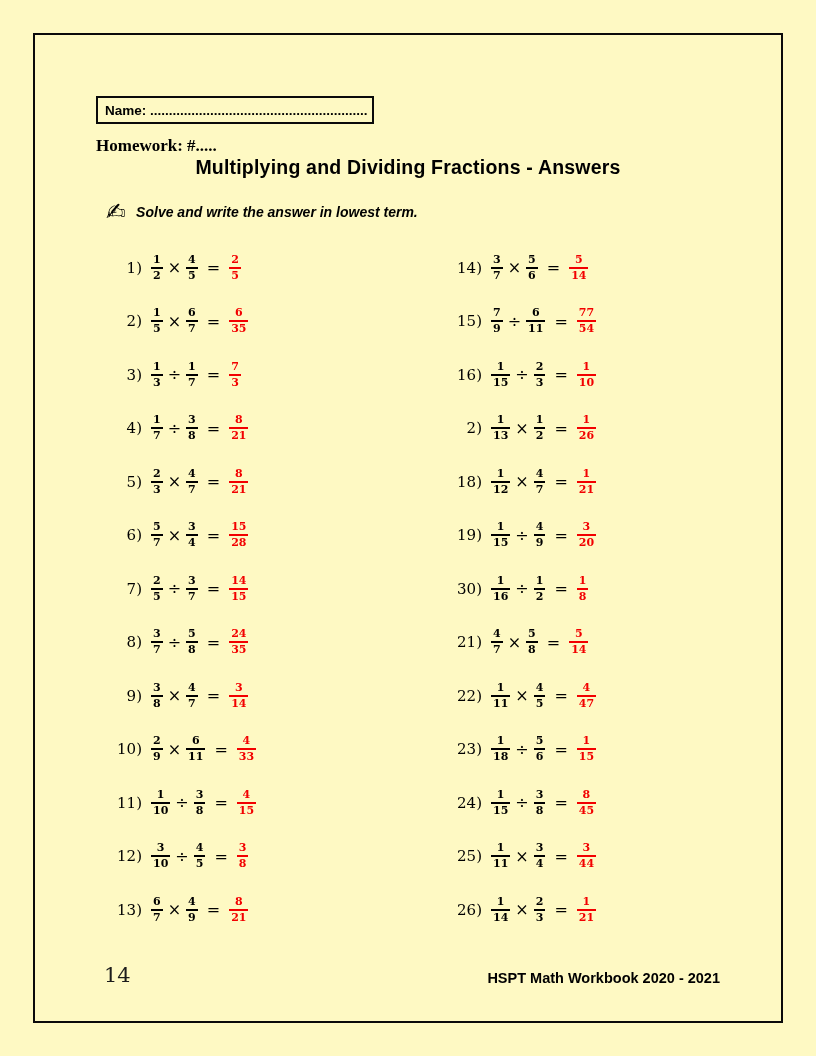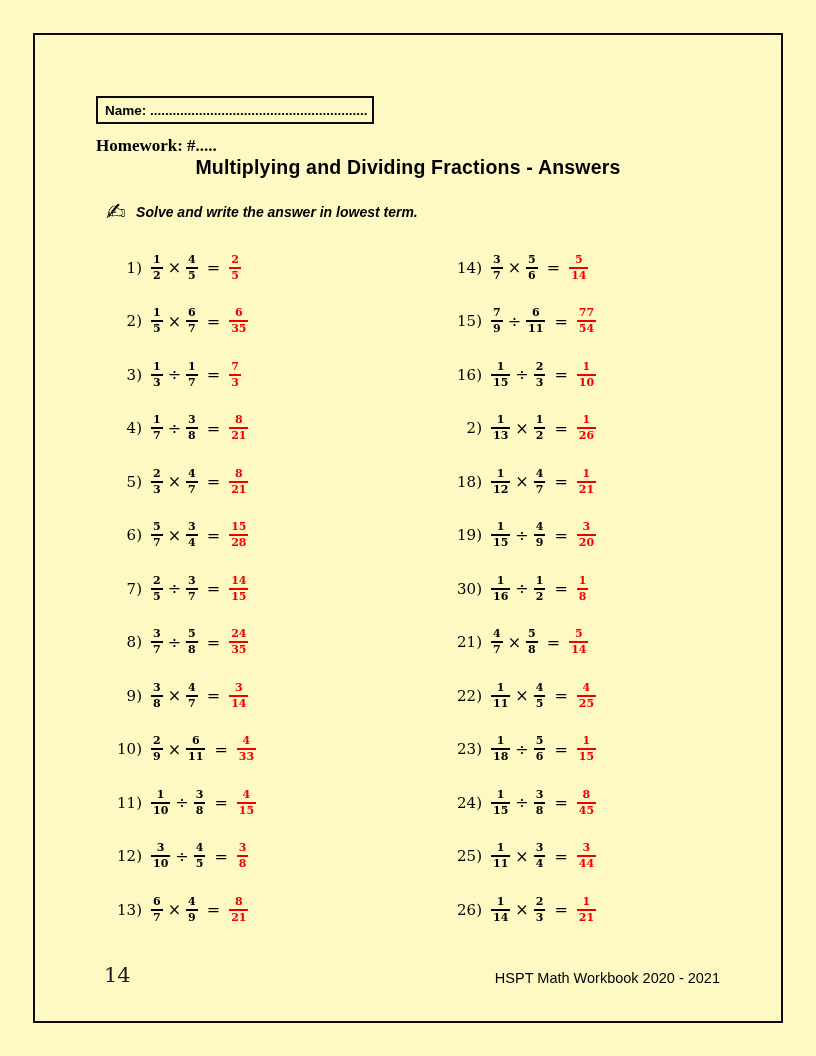--- a/index.html
+++ b/index.html
@@ -32,21 +32,21 @@
   .eq{font-family:"DejaVu Serif",serif;font-size:16px;margin:0 9px;}
   .frac{display:inline-flex;flex-direction:column;align-items:center;
         font-family:"DejaVu Serif",serif;font-weight:bold;font-size:11px;line-height:1.1;}
   .frac .fn,.frac .fd{padding:0 2px;}
   .frac .fbar{align-self:stretch;height:2px;background:#000;margin:1px 0;}
   .frac.red{color:#f20000;}
   .frac.red .fbar{background:#f20000;}
 
   .pageno{position:absolute;left:104px;top:963px;font-family:"DejaVu Serif",serif;
           font-size:21px;color:#1c1c1c;}
-  .bookref{position:absolute;right:96px;top:970px;font-weight:normal;font-size:14.5px;}
+  .bookref{position:absolute;right:96px;top:970px;font-weight:bold;font-size:14.5px;}
 </style>
 </head>
 <body>
 
 <div class="page">
   <div class="frame"></div>
 
   <div class="namebox">
     <span>Name: ..........................................................</span>
   </div>
@@ -493,21 +493,21 @@
           <span class="op">×</span>
           <span class="frac">
             <span class="fn">4</span>
             <span class="fbar"></span>
             <span class="fd">5</span>
           </span>
           <span class="eq">=</span>
           <span class="frac red">
             <span class="fn">4</span>
             <span class="fbar"></span>
-            <span class="fd">25</span>
+            <span class="fd">47</span>
           </span>
         </div>
         <div class="prow">
           <span class="pnum">23)</span>
           <span class="frac">
             <span class="fn">1</span>
             <span class="fbar"></span>
             <span class="fd">18</span>
           </span>
           <span class="op">÷</span>

